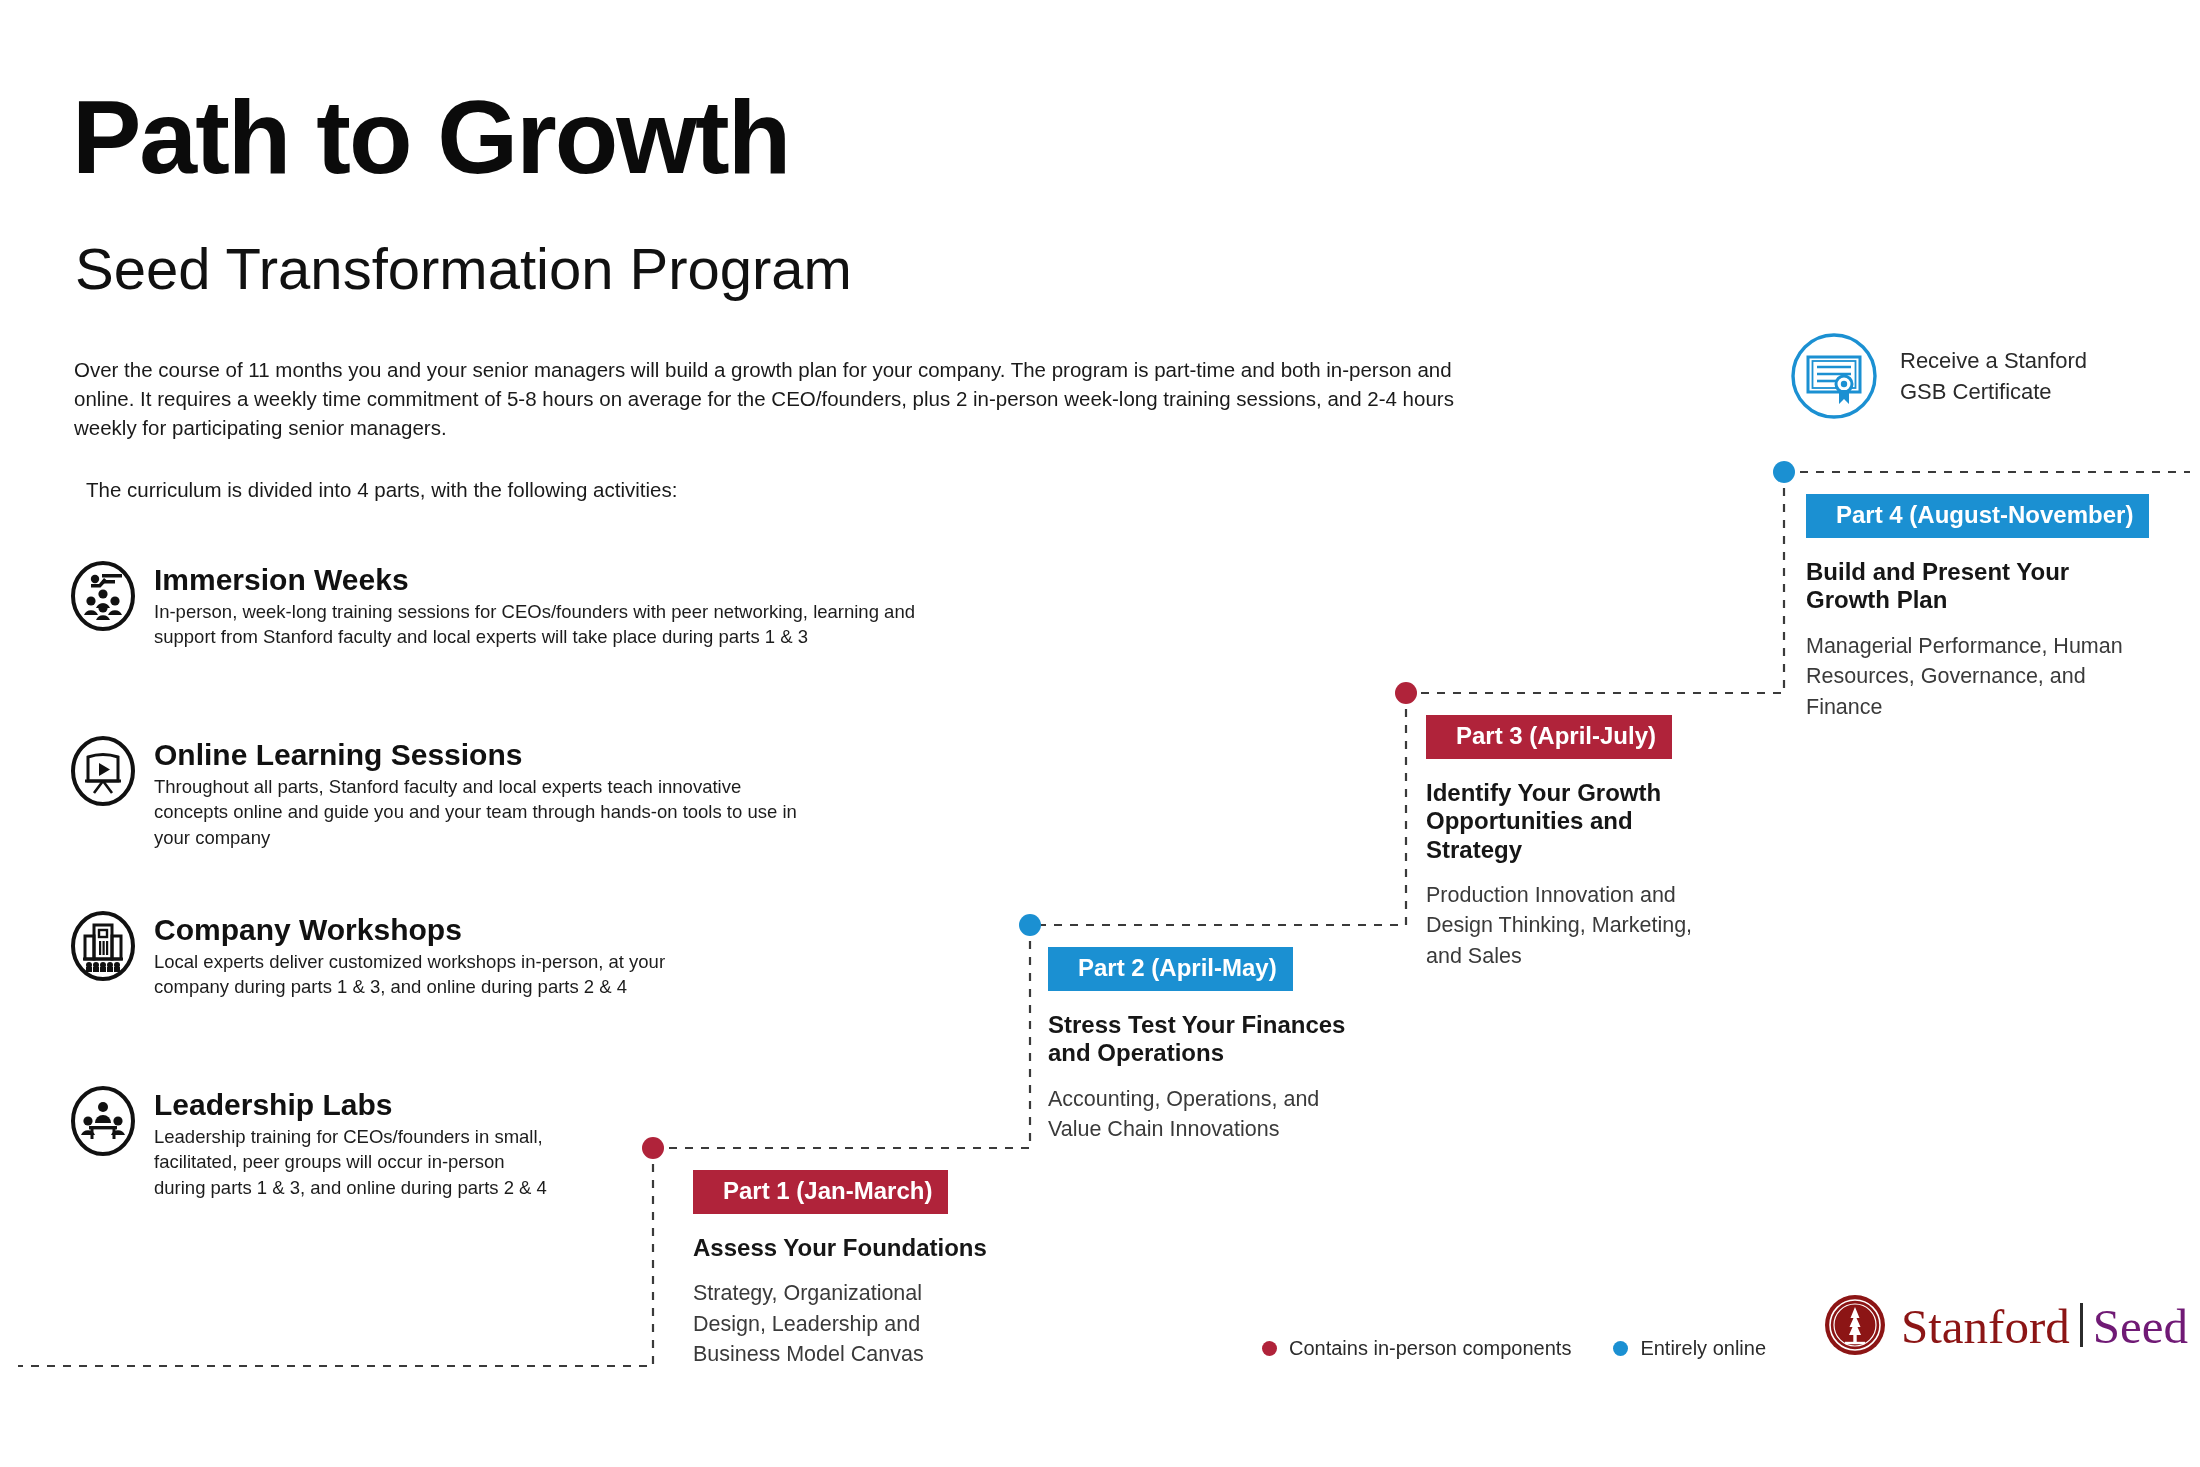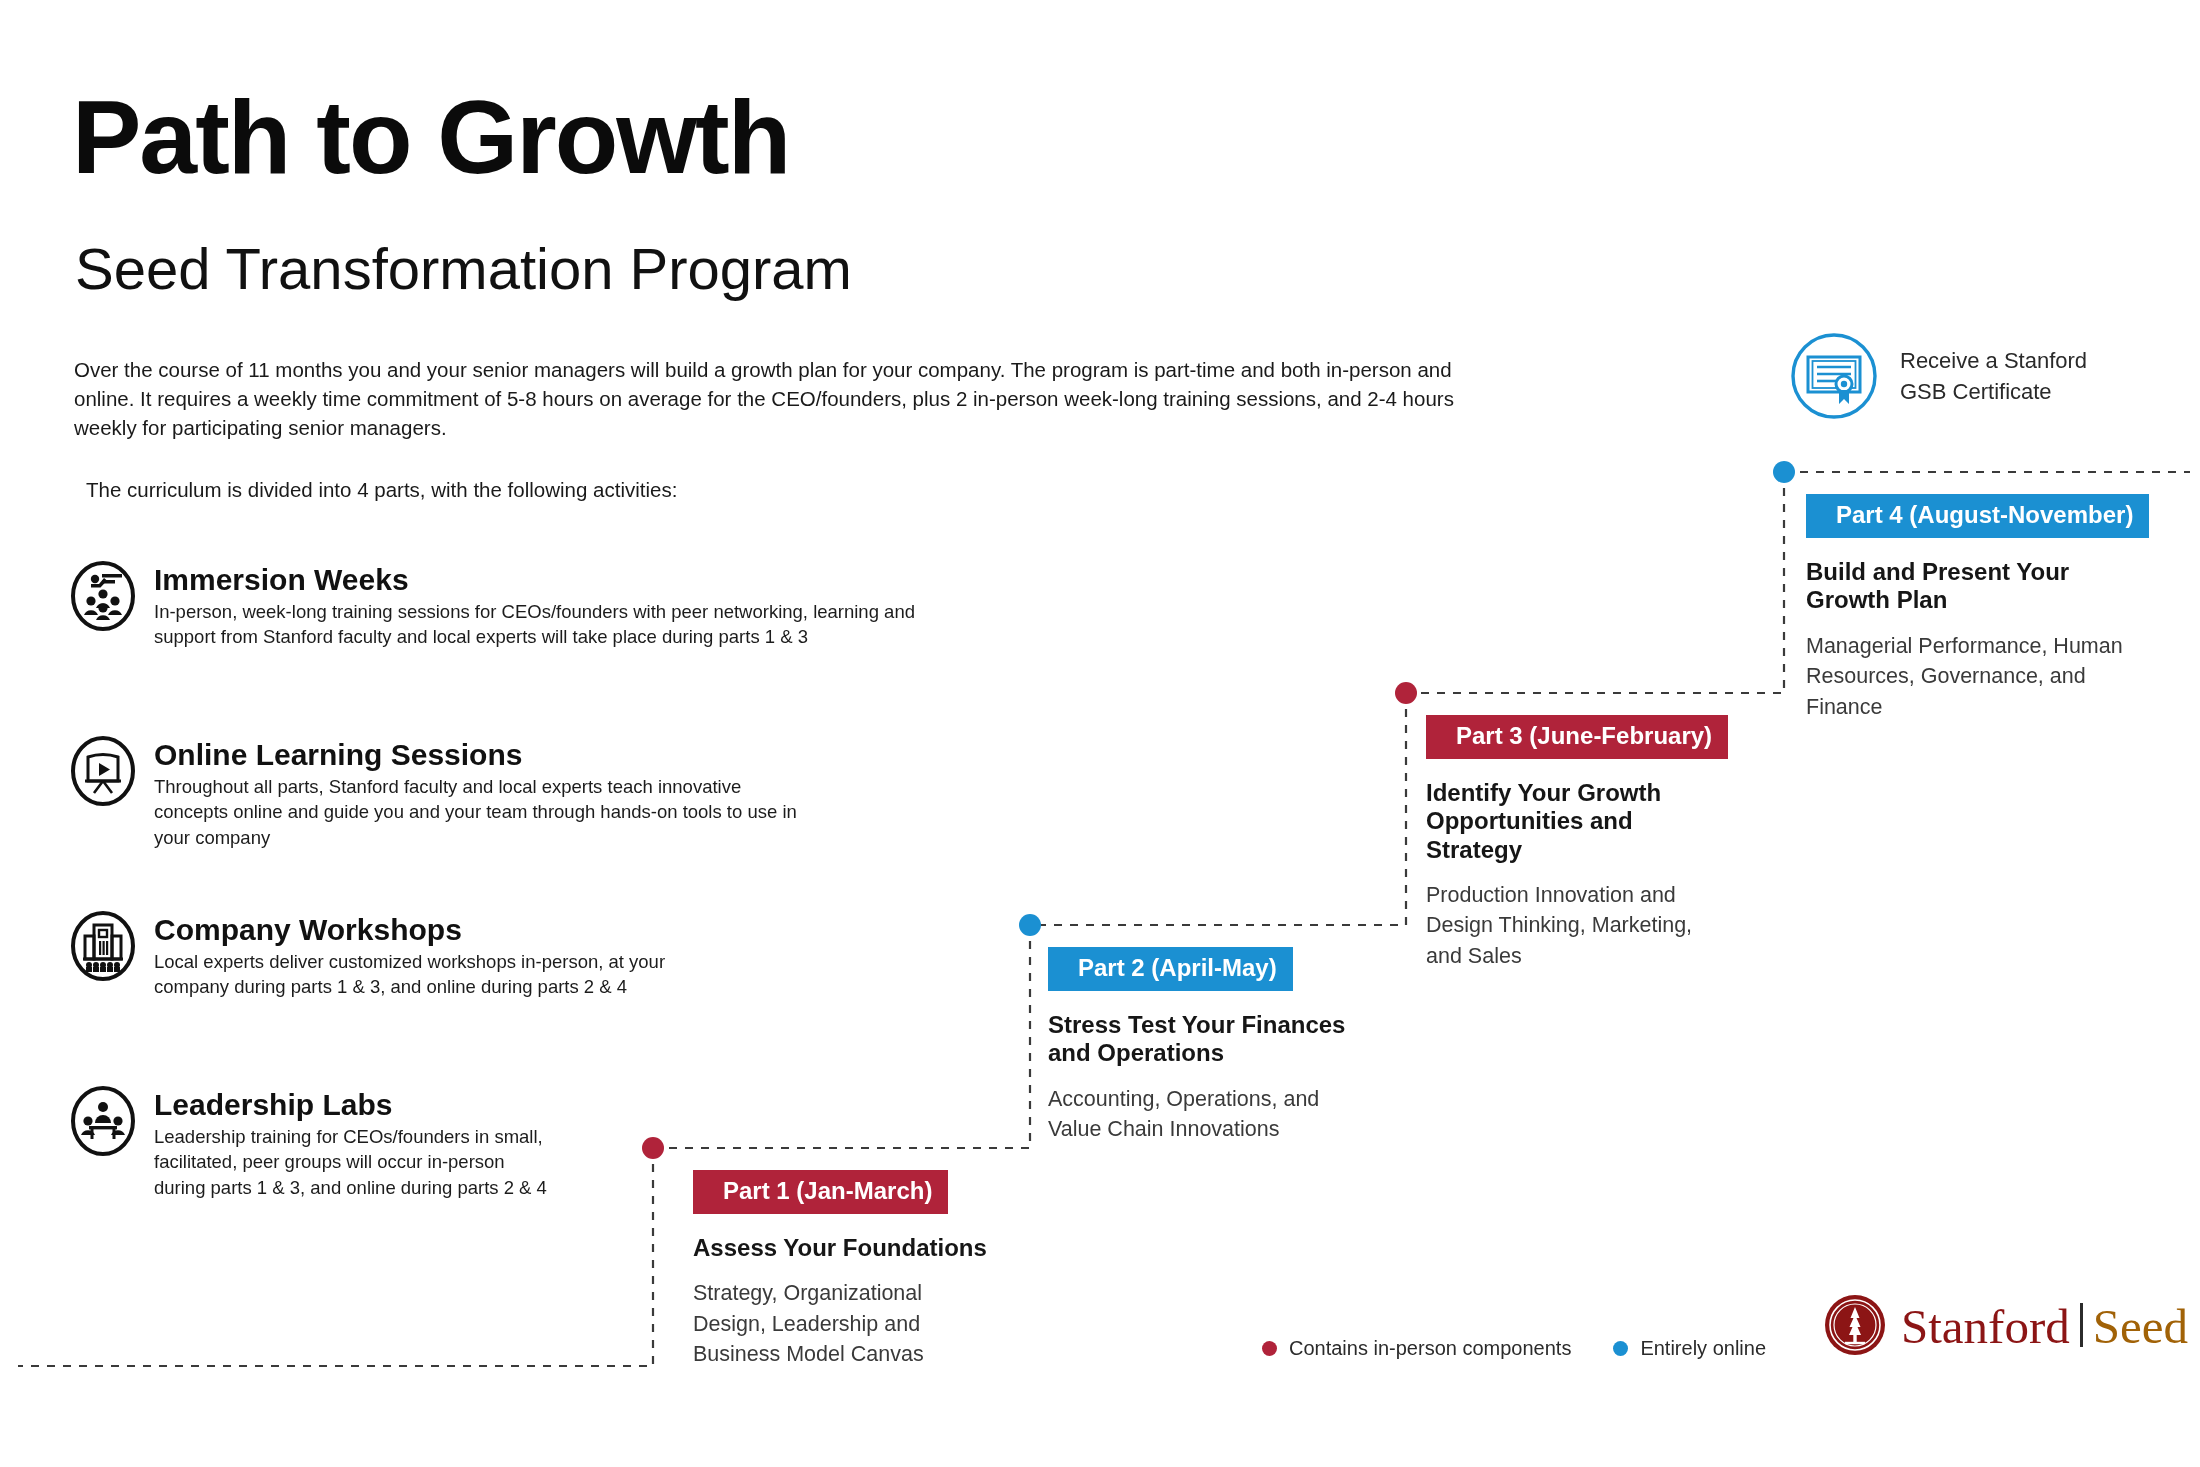--- a/index.html
+++ b/index.html
@@ -115,21 +115,21 @@
     font-family: "Liberation Serif", serif;
     font-size: 49px; line-height: 1;
     display: flex; align-items: baseline;
   }
   .logo-stanford { color: #8C1515; }
   .logo-bar {
     display: inline-block; width: 3px; height: 44px;
     background: #2b2b2b; margin: 0 10px;
     position: relative; top: 4px;
   }
-  .logo-seed { color: #a16207; }
+  .logo-seed { color: #701a75; }
 </style>
 </head>
 <body>
 
 <div id="page">
 
   <div class="title">Path to Growth</div>
   <div class="subtitle">Seed Transformation Program</div>
   <div class="intro">Over the course of 11 months you and your senior managers will build a growth plan for your company. The program is part-time and both in-person and online. It requires a weekly time commitment of 5-8 hours on average for the CEO/founders, plus 2 in-person week-long training sessions, and 2-4 hours weekly for participating senior managers.</div>
   <div class="curriculum-line">The curriculum is divided into 4 parts, with  the following activities:</div>
@@ -251,21 +251,21 @@
     <div class="part-detail" style="width:270px">Strategy, Organizational Design, Leadership and Business Model Canvas</div>
   </div>
 
   <div class="part-card" style="left:1048px; top:947px; width:350px;">
     <div class="part-pill" style="background:#1B90D2;">Part 2 (April-May)</div>
     <div class="part-heading" style="width:330px">Stress Test Your Finances and Operations</div>
     <div class="part-detail" style="width:320px">Accounting, Operations, and Value Chain Innovations</div>
   </div>
 
   <div class="part-card" style="left:1426px; top:715px; width:330px;">
-    <div class="part-pill" style="background:#B0233A;">Part 3 (June-February)</div>
+    <div class="part-pill" style="background:#B0233A;">Part 3 (April-July)</div>
     <div class="part-heading" style="width:280px">Identify Your Growth Opportunities and Strategy</div>
     <div class="part-detail" style="width:305px">Production Innovation and Design Thinking, Marketing, and Sales</div>
   </div>
 
   <div class="part-card" style="left:1806px; top:494px; width:360px;">
     <div class="part-pill" style="background:#1B90D2;">Part 4 (August-November)</div>
     <div class="part-heading" style="width:300px">Build and Present Your Growth Plan</div>
     <div class="part-detail" style="width:340px">Managerial Performance, Human Resources, Governance, and Finance</div>
   </div>
 

